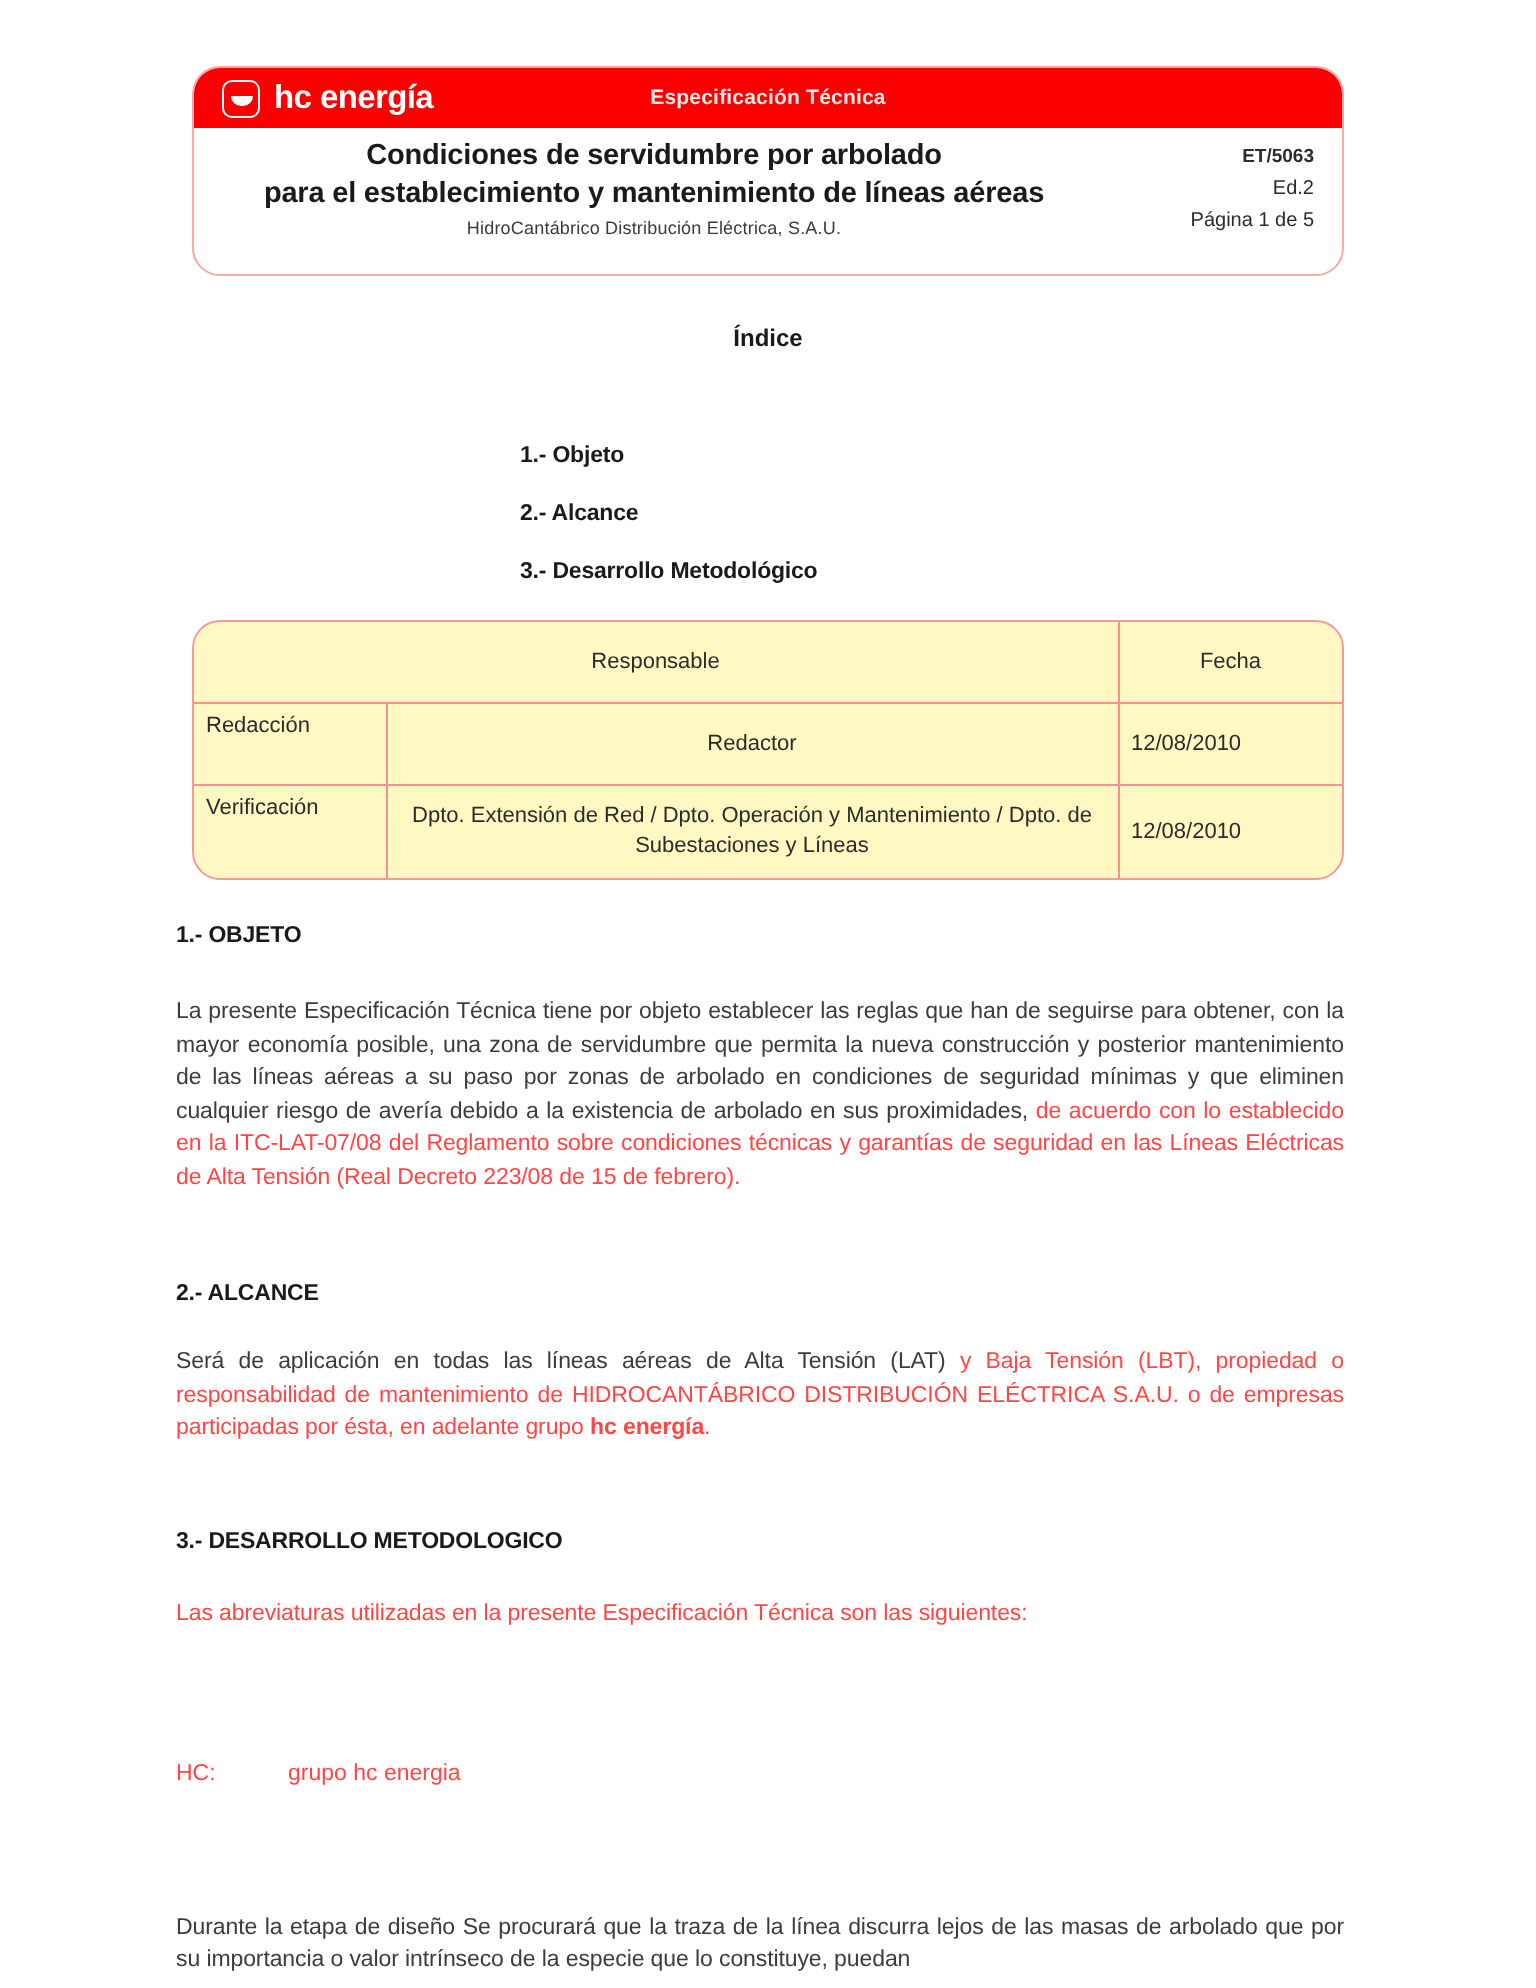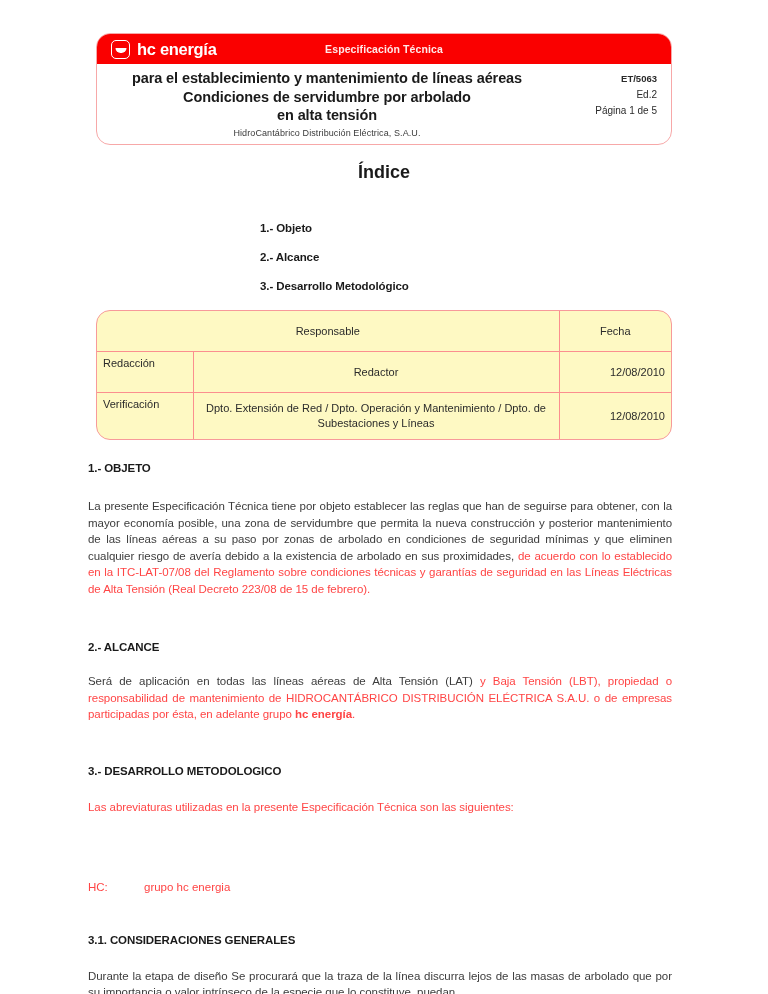--- a/index.html
+++ b/index.html
@@ -127,21 +127,21 @@
     font-size: 9.5px;
   }
 
   
   .index-title {
     position: absolute;
     top: 162px;
     left: 0;
     width: 768px;
     text-align: center;
-    font-size: 18px;
+    font-size: 12px;
     font-weight: bold;
     color: #1a1a1a;
   }
   .index-list {
     position: absolute;
     top: 222px;
     left: 260px;
   }
   .index-item {
     font-size: 11.5px;
@@ -201,21 +201,21 @@
     padding-top: 4px;
     margin-left: 16px;
   }
   .cell-detail {
     text-align: center;
     vertical-align: middle;
     font-size: 10.5px;
     line-height: 15px;
   }
   .cell-date {
-    text-align: right;
+    text-align: left;
     vertical-align: middle;
     font-size: 11px;
   }
   .row-redaccion td   { height: 30px; }
   .row-verificacion td{ height: 36px; }
   .row-aprobacion td  { height: 30px; }
 
   
   .content {
     position: absolute;
@@ -269,23 +269,22 @@
       <div class="logo-wrap">
         <span class="logo-mark">
           <span class="logo-smile"></span>
         </span>
         <span class="logo-text">hc energía</span>
       </div>
       <div class="header-subtitle">Especificación Técnica</div>
     </div>
     <div class="header-body">
       <div class="header-title-col">
+        <div class="tline">Condiciones de servidumbre por arbolado</div>
         <div class="tline">para el establecimiento y mantenimiento de líneas aéreas</div>
-        <div class="tline">Condiciones de servidumbre por arbolado</div>
-        <div class="tline">en alta tensión</div>
         <div class="header-company">HidroCantábrico Distribución Eléctrica, S.A.U.</div>
       </div>
       <div class="header-meta-col">
         <div class="mline bold">ET/5063</div>
         <div class="mline">Ed.2</div>
         <div class="mline">Página 1 de 5</div>
       </div>
     </div>
   </div>
 
@@ -337,18 +336,17 @@
     <div class="sp-4"></div>
 
     <div class="sec-heading">3.- DESARROLLO METODOLOGICO</div>
     <div class="sp-5"></div>
     <div class="para red">Las abreviaturas utilizadas en la presente Especificación Técnica son las siguientes:</div>
     <div class="sp-6"></div>
     <div class="abbrev-row"><span class="abbrev-key">HC:</span><span>grupo hc energia</span></div>
 
     <div class="sp-7"></div>
 
-    <div class="sec-heading">3.1. CONSIDERACIONES GENERALES</div>
     <div class="sp-8"></div>
     <div class="para">Durante la etapa de diseño Se procurará que la traza de la línea discurra lejos de las masas de arbolado que por su importancia o valor intrínseco de la especie que lo constituye, puedan</div>
 
   </div>
 </div>
 
 </body></html>

